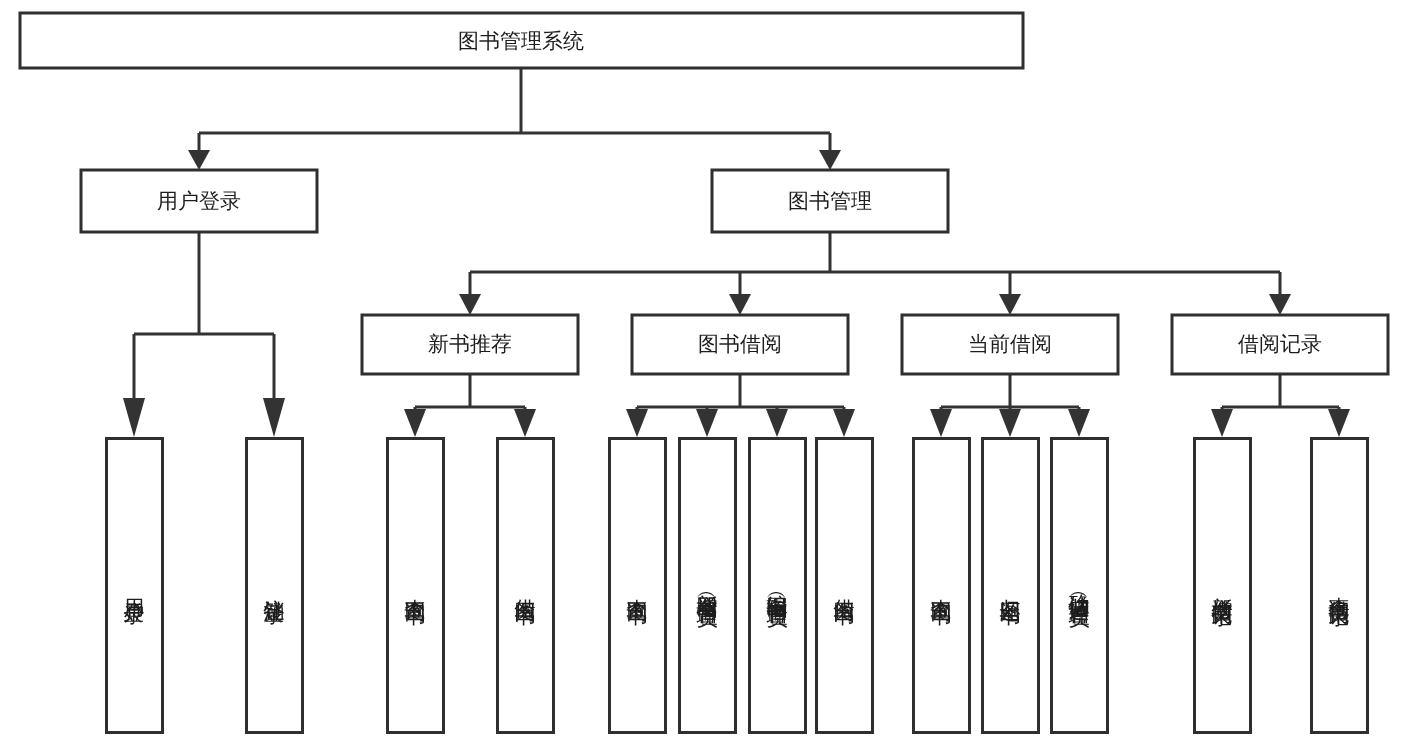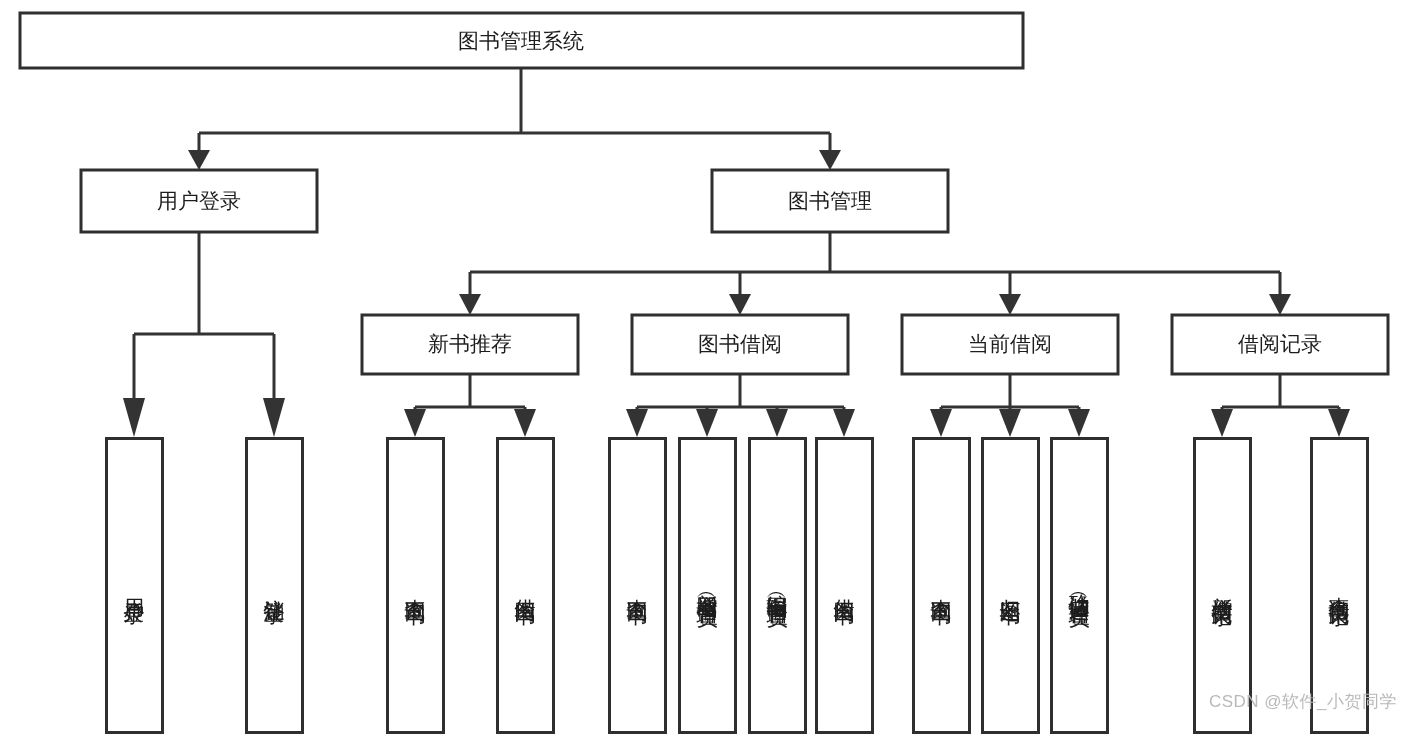--- a/index.html
+++ b/index.html
@@ -237,15 +237,14 @@
   </div>
 
   <div class="leaf-box" style="left:1193px; top:437px; width:59px; height:297px;">
     <span class="leaf-text">新增借阅记录</span>
   </div>
 
   <div class="leaf-box" style="left:1310px; top:437px; width:59px; height:297px;">
     <span class="leaf-text">查询借阅记录</span>
   </div>
 
-  <div class="watermark">CSDN @软件_小贺同学</div>
 
 </div>
 
 </body></html>

